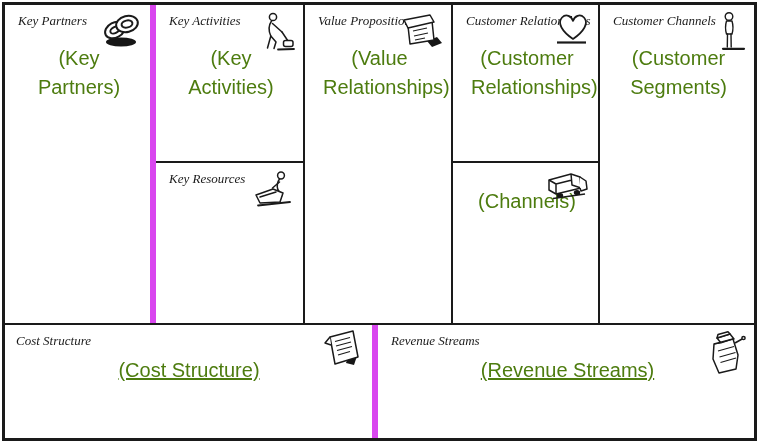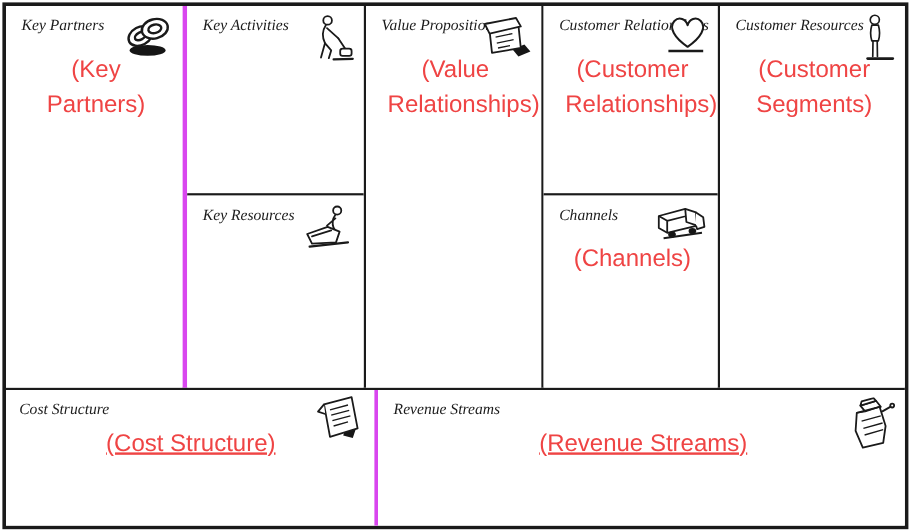--- a/index.html
+++ b/index.html
@@ -4,49 +4,49 @@
 <style>
   * { margin:0; padding:0; box-sizing:border-box; }
   html,body { background:#ffffff; }
   body { width:759px; height:443px; font-family:"Liberation Sans", sans-serif; color:#161616; }
 
   .canvas-wrap { width:759px; height:443px; padding:2px; background:#fff; }
   .frame { width:100%; height:100%; border:3px solid #1a1a1a; display:flex; flex-direction:column; background:#fff; }
 
   .top-area { flex:1; display:flex; min-height:0; }
   .col { position:relative; }
-  .col-1 { width:151px; border-right:4px solid #d946ef; }
+  .col-1 { width:151px; border-right:6px solid #d946ef; }
   .col-2 { width:149px; border-right:2px solid #1a1a1a; display:flex; flex-direction:column; }
   .col-3 { width:148px; border-right:2px solid #1a1a1a; }
   .col-4 { width:147px; border-right:2px solid #1a1a1a; display:flex; flex-direction:column; }
   .col-5 { flex:1; }
 
   .cell { position:relative; padding:8px 10px 0 13px; background:#fff; }
   .cell-full { height:100%; }
   .cell-upper { height:158px; border-bottom:2px solid #1a1a1a; }
   .cell-lower { flex:1; }
 
   .bottom-area { height:115px; border-top:2px solid #1a1a1a; display:flex; }
-  .cell-cost { width:310px; border-right:3px solid #d946ef;padding-left:11px; }
+  .cell-cost { width:373px; border-right:6px solid #d946ef;padding-left:11px; }
   .cell-revenue { flex:1; }
 
   .sec-label {
     font-family:"Liberation Serif", serif;
     font-style:italic;
     font-size:13px;
     line-height:15px;
     color:#1a1a1a;
     white-space:nowrap;
   }
   .ph {
     font-family:"Liberation Sans", sans-serif;
     font-size:20px;
     line-height:29px;
     text-align:center;
-    color:#ef4444;
+    color:#4d7c0f;
     margin-top:16px;
     padding:0 5px;
   }
   .bottom-area .ph { margin-top:8px;text-decoration:underline; }
 
   .icon { position:absolute; top:6px; right:8px; line-height:0; }
   .icon svg { display:block; }
   .cell-cost .icon { top:3px; right:9px; }
   .col-4 .cell-upper .icon { top:5px; right:3px; }
 </style>
@@ -83,20 +83,21 @@
             <svg width="36" height="41" viewBox="0 0 36 41" fill="none" stroke="#1a1a1a" stroke-width="1.5" stroke-linecap="round" stroke-linejoin="round">
               <circle cx="14" cy="6" r="3.6" fill="#fff"></circle>
               <path d="M12.5 10 C9.5 14.5 9.5 20 11.8 25"></path>
               <path d="M13.5 12.5 L23 21"></path>
               <path d="M11.8 25 L8.5 37 M11.8 25 L17 31 L15 37.5"></path>
               <path d="M23 21 L29 30"></path>
               <rect x="24.5" y="29.5" width="9.5" height="6" rx="2" fill="#fff"></rect>
               <path d="M19 38.5 L35 38" stroke-width="1.8"></path>
             </svg>
           </span>
+          <div class="ph">(Key Activities)</div>
         </div>
         <div class="cell cell-lower">
           <div class="sec-label">Key Resources</div>
           <span class="icon">
             <svg width="45" height="39" viewBox="0 0 45 39" fill="none" stroke="#1a1a1a" stroke-width="1.5" stroke-linecap="round" stroke-linejoin="round">
               <circle cx="31" cy="6.5" r="3.4" fill="#fff"></circle>
               <path d="M29.5 10 C27 13.5 26.5 17 28 21"></path>
               <path d="M29.5 13 L22.5 19"></path>
               <path d="M28 21 L32 26 L30 31"></path>
               <path d="M6 26 L23 20 L33 24 L30 33 L10 34 Z" fill="#fff"></path>
@@ -127,38 +128,37 @@
           <div class="sec-label">Customer Relationships</div>
           <span class="icon">
             <svg width="44" height="35" viewBox="0 0 44 35" fill="none" stroke="#1a1a1a" stroke-linejoin="round">
               <path d="M22 29 C11 21.5 6 13 11 7.5 C15 3.5 20.5 6 22 11 C23.5 6 29 3.5 33 7.5 C38 13 33 21.5 22 29 Z" fill="#fff" stroke-width="1.7"></path>
               <path d="M6 32.5 L35 32.5" stroke-width="2.2"></path>
             </svg>
           </span>
           <div class="ph">(Customer Relationships)</div>
         </div>
         <div class="cell cell-lower">
-          <div class="sec-label">Channels</div>
           <span class="icon">
             <svg width="46" height="34" viewBox="0 0 46 34" fill="none" stroke="#1a1a1a" stroke-width="1.5" stroke-linejoin="round">
               <path d="M5 11 L27 5 L36 8 L37 19 L12 25 L5 21 Z" fill="#fff"></path>
               <path d="M27 5 L28 16 L37 19 M5 11 L12 15 L12 25 M12 15 L28 11"></path>
               <path d="M36 8 L42 12 L43 20 L37 22 L36 19" fill="#fff"></path>
               <ellipse cx="16" cy="26.5" rx="3.2" ry="2.6" fill="#161616" stroke="none"></ellipse>
               <ellipse cx="33" cy="23.5" rx="3.2" ry="2.6" fill="#161616" stroke="none"></ellipse>
               <path d="M9 29.5 L41 25" stroke-width="1.6"></path>
             </svg>
           </span>
           <div class="ph">(Channels)</div>
         </div>
       </div>
 
       <div class="col col-5">
         <div class="cell cell-full">
-          <div class="sec-label">Customer Resources</div>
+          <div class="sec-label">Customer Channels</div>
           <span class="icon">
             <svg width="28" height="41" viewBox="0 0 28 41" fill="none" stroke="#1a1a1a" stroke-width="1.4" stroke-linecap="round" stroke-linejoin="round">
               <circle cx="11" cy="5.5" r="3.8" fill="#fff"></circle>
               <path d="M8.5 10 C7.3 14 7.3 19 8.5 23 L14 23 C15.2 19 15.2 14 14 10 Z" fill="#fff"></path>
               <path d="M9.5 23 L9.3 36 M13 23 L13.2 36"></path>
               <path d="M5 37.8 L26 37.8" stroke-width="2.2"></path>
             </svg>
           </span>
           <div class="ph">(Customer Segments)</div>
         </div>

